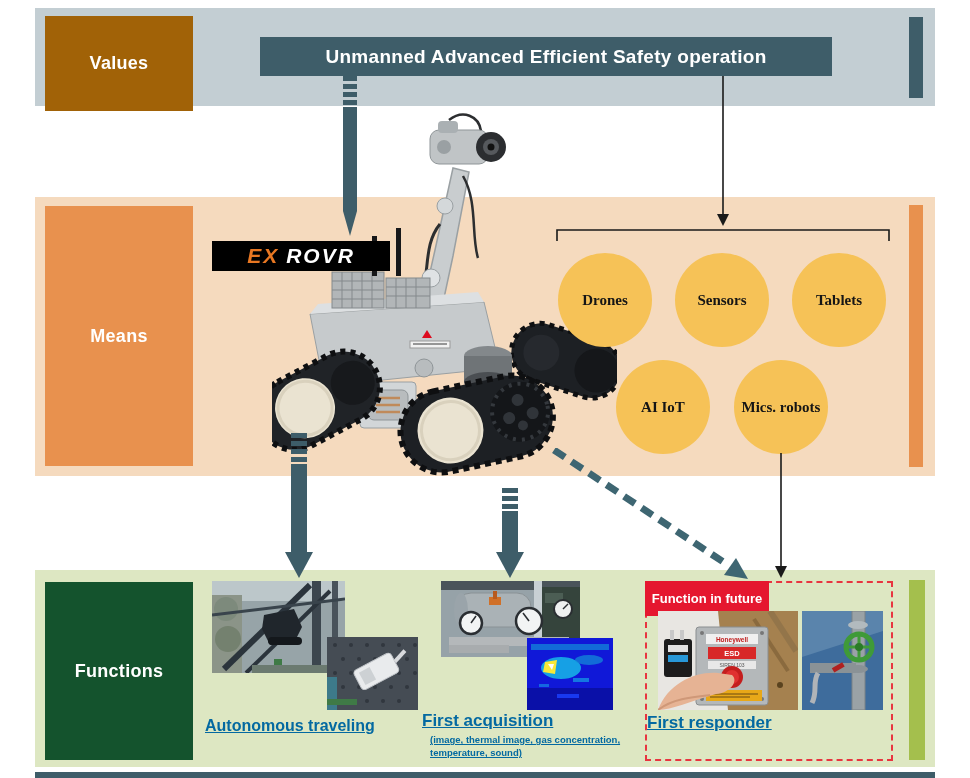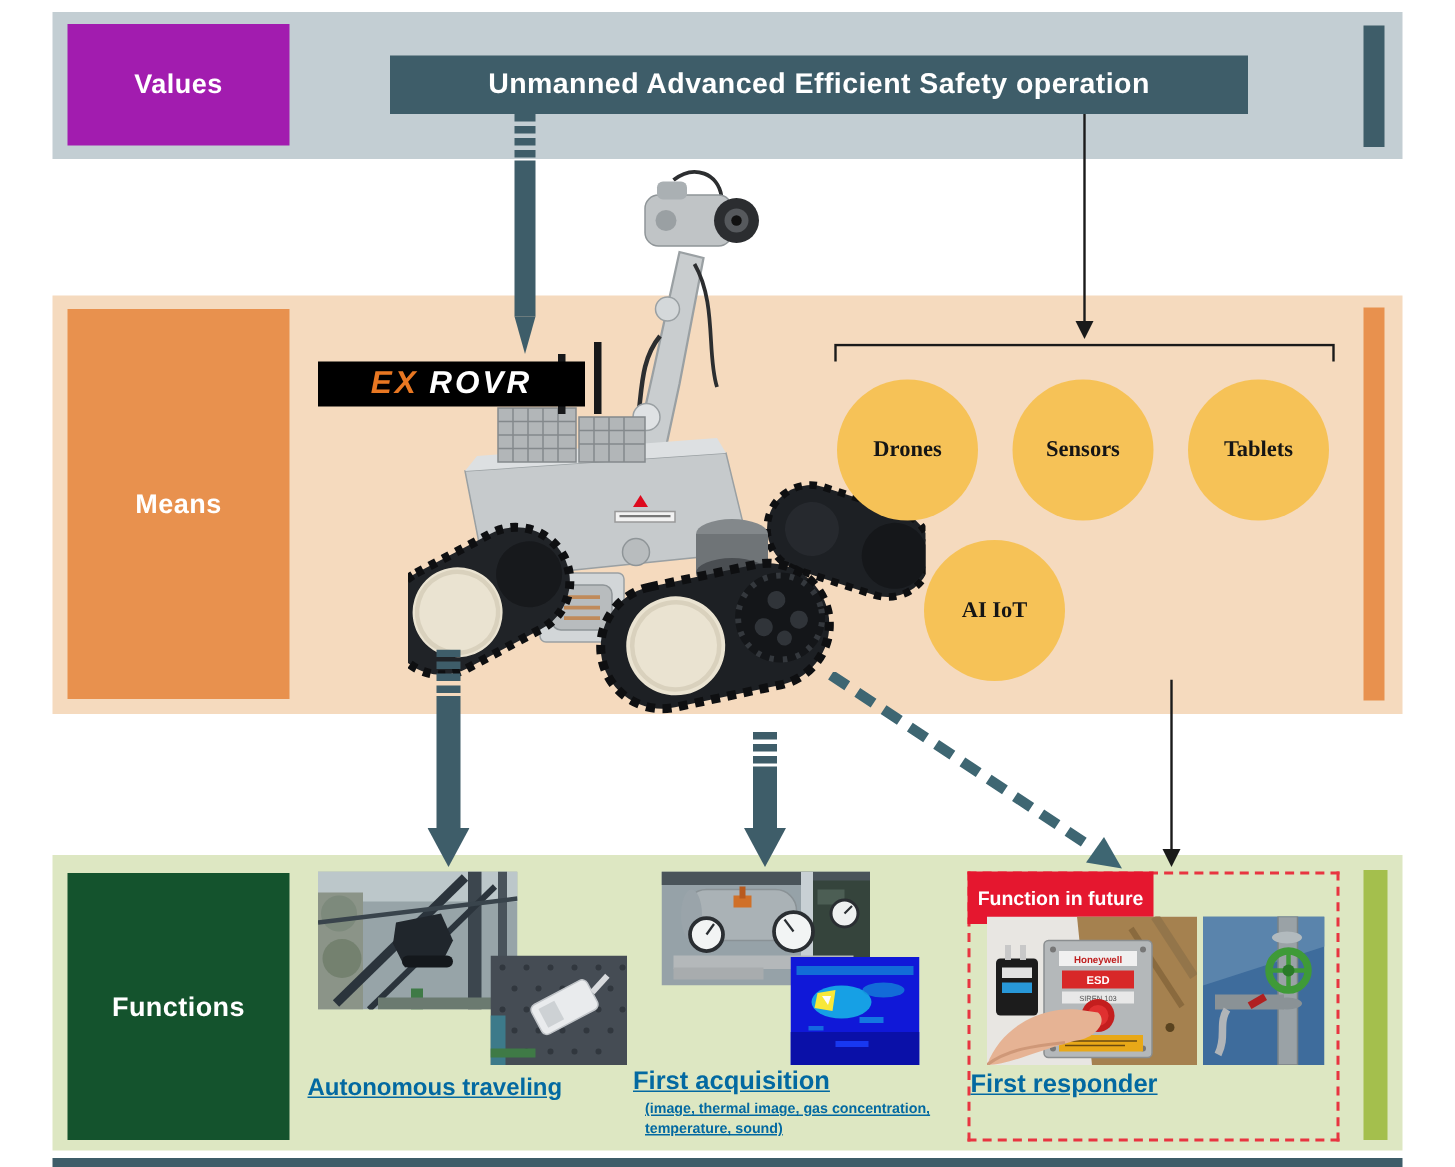--- a/index.html
+++ b/index.html
@@ -8,21 +8,21 @@
 
   
   .band{position:absolute;left:35px;width:900px;}
   #band-values{top:8px;height:98px;background:#c3ced3;}
   #band-means{top:197px;height:279px;background:#f5dabe;}
   #band-functions{top:570px;height:197px;background:#dde7c2;}
 
   
   .side-label{position:absolute;display:flex;align-items:center;justify-content:center;
               color:#fff;font-weight:bold;font-size:18px;letter-spacing:.3px;}
-  #values-box{left:45px;top:16px;width:148px;height:81px;background:#a21caf;}
+  #values-box{left:45px;top:16px;width:148px;height:95px;background:#a16207;}
   #means-box{left:45px;top:206px;width:148px;height:260px;background:#e8914e;}
   #functions-box{left:45px;top:582px;width:148px;height:178px;background:#14532d;}
 
   
   #top-right-bar{position:absolute;left:909px;top:17px;width:14px;height:81px;background:#3e5d69;}
   #means-right-bar{position:absolute;left:909px;top:205px;width:14px;height:262px;background:#e8914e;}
   #functions-right-bar{position:absolute;left:909px;top:580px;width:16px;height:180px;background:#a4bf4d;}
   #bottom-bar{position:absolute;left:35px;top:772px;width:900px;height:6px;background:#3e5d69;}
 
   
@@ -176,20 +176,21 @@
 
   <div id="exrovr">
     <span class="ex">EX</span>
     <span class="rovr">ROVR</span>
   </div>
 
   <div class="circle" id="circle-drones">Drones</div>
   <div class="circle" id="circle-sensors">Sensors</div>
   <div class="circle" id="circle-tablets">Tablets</div>
   <div class="circle" id="circle-aiiot">AI IoT</div>
+  <div class="circle" id="circle-mics">Mics. robots</div>
 
   <svg class="abs" style="left:285px;top:433px;" width="28" height="146" viewBox="0 0 28 146">
     <g fill="#3e5d69">
       <rect x="6" y="0" width="16" height="5"></rect>
         <rect x="6" y="8" width="16" height="5"></rect>
       <rect x="6" y="16" width="16" height="5"></rect>
         <rect x="6" y="24" width="16" height="5"></rect>
       <rect x="6" y="31" width="16" height="89"></rect>
       <polygon points="0,119 28,119 14,145"></polygon>
     </g>

